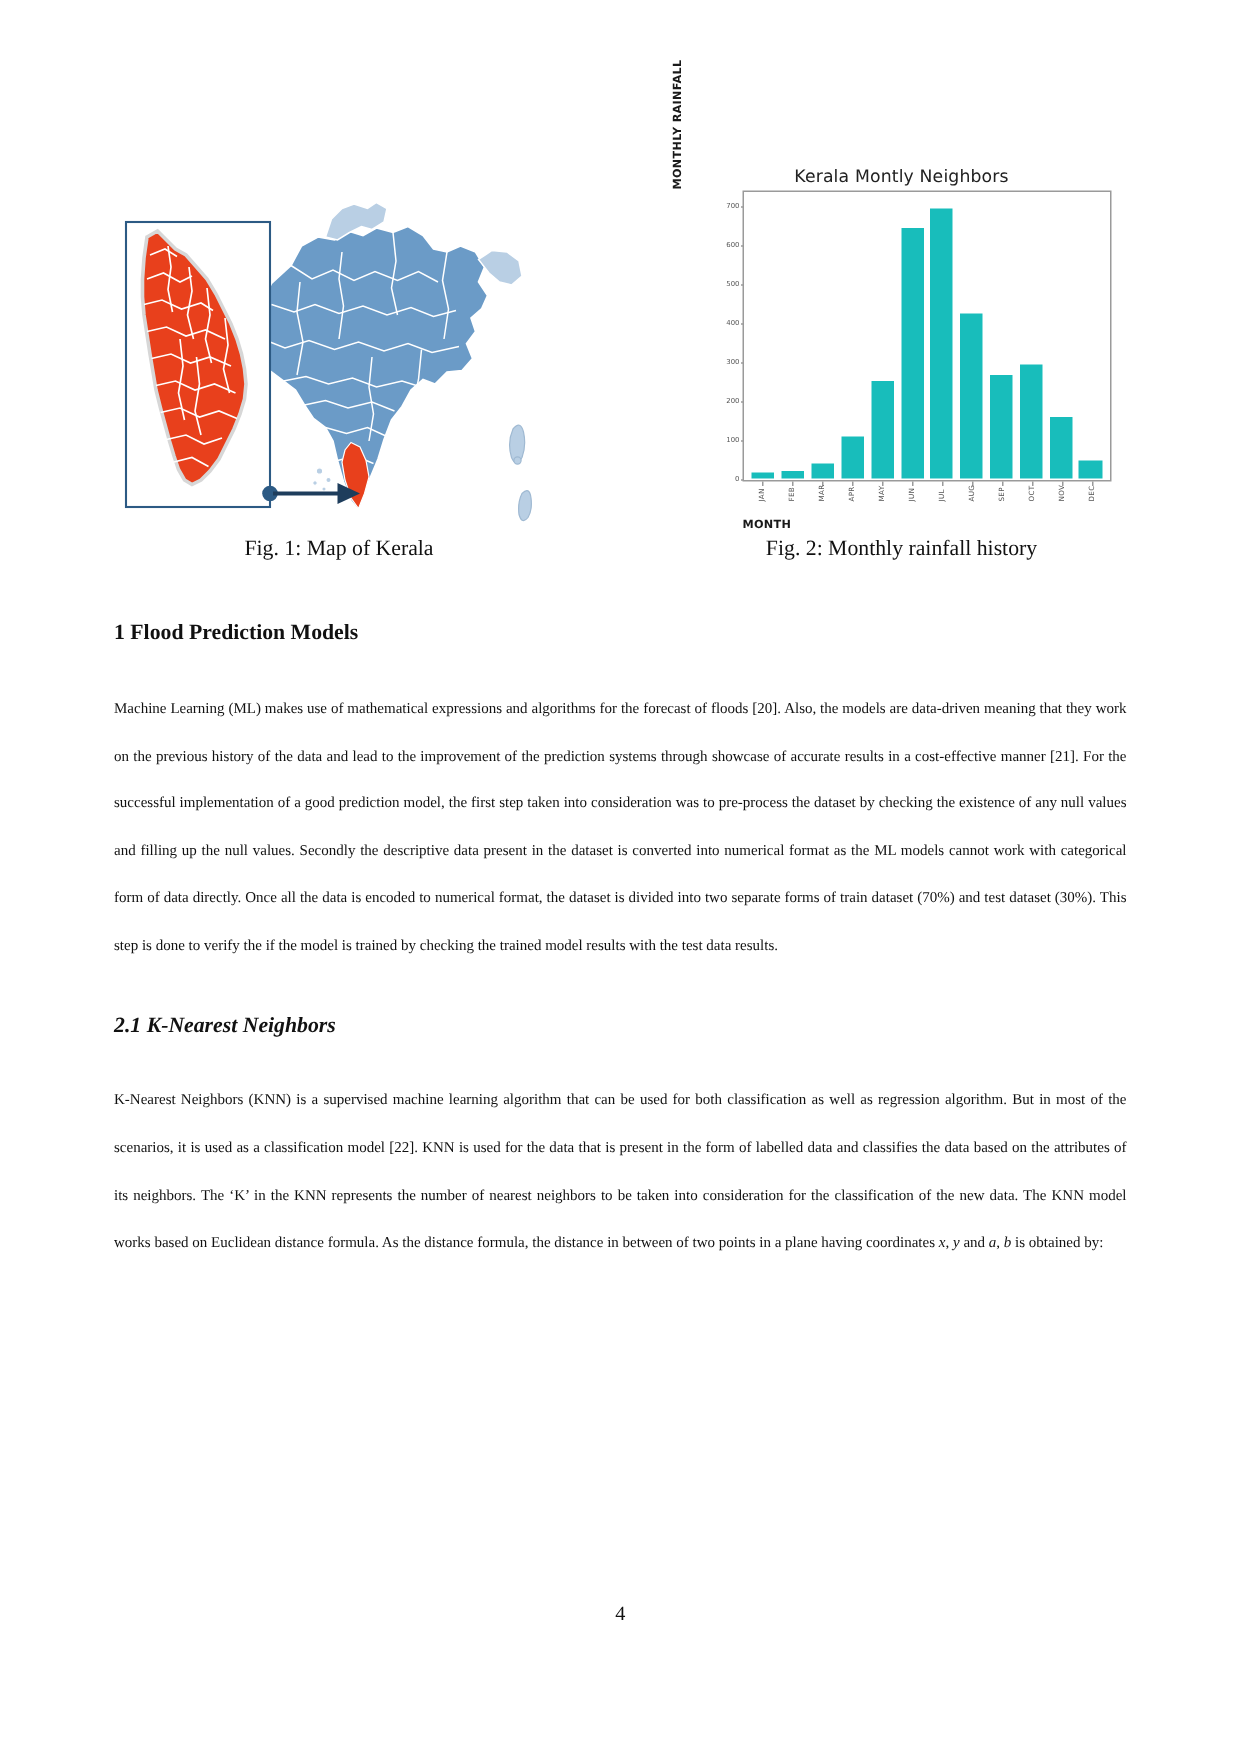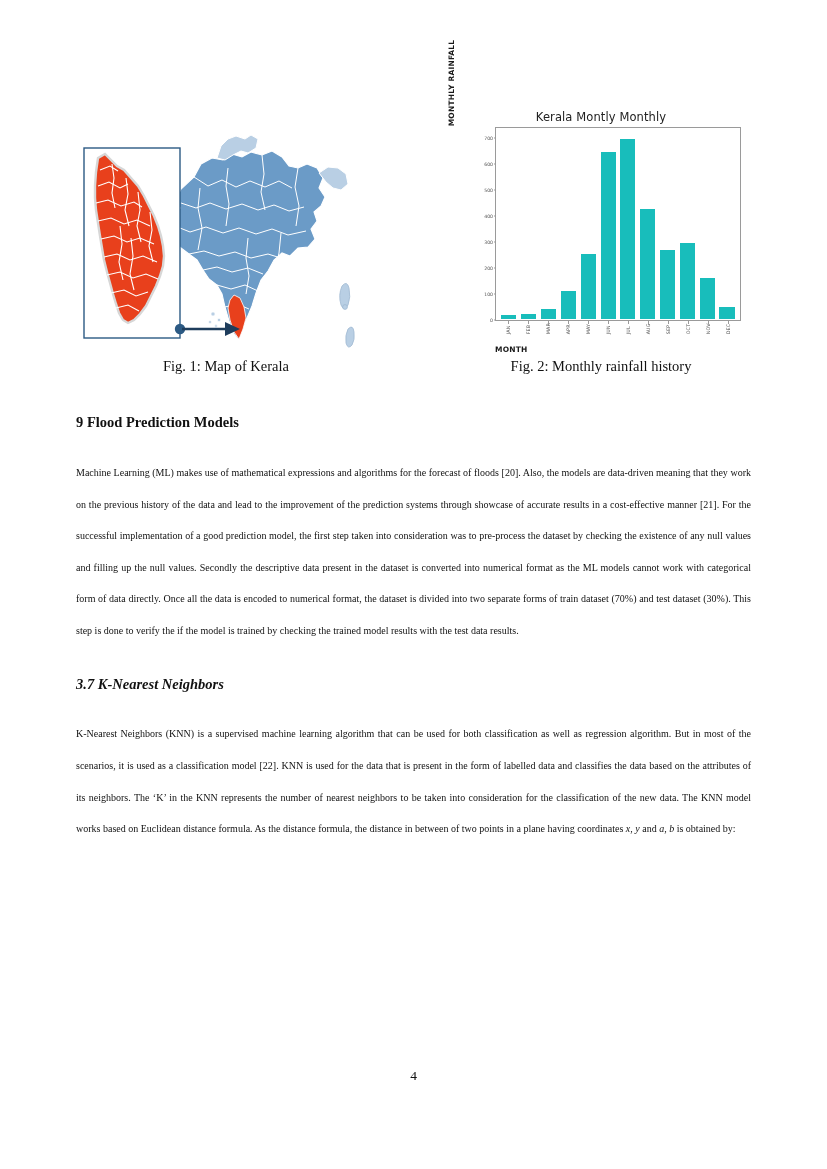--- a/index.html
+++ b/index.html
@@ -289,21 +289,21 @@
 
         <g>
           <circle cx="104" cy="221" r="5.2" fill="#2c5a84"></circle>
           <line x1="106" y1="221" x2="152" y2="221" stroke="#1e3d5c" stroke-width="2.6"></line>
           <polygon points="164,221 149,214 149,228" fill="#1e3d5c"></polygon>
         </g>
       </svg>
     </div>
 
     <div class="fig2">
-      <div class="chart-title">Kerala Montly Monthly</div>
+      <div class="chart-title">Kerala Montly Neighbors</div>
       <div class="ylabel">MONTHLY RAINFALL</div>
 
       <div class="plot-frame">
         <div id="yticks">
             <div class="ytick" style="top: 100%;">0</div>
             <div class="ytickmark" style="top: 100%;"></div>
             <div class="ytick" style="top: 86.4865%;">100</div>
             <div class="ytickmark" style="top: 86.4865%;"></div>
             <div class="ytick" style="top: 72.973%;">200</div>
             <div class="ytickmark" style="top: 72.973%;"></div>
@@ -437,20 +437,20 @@
       <div class="xlabel">MONTH</div>
     </div>
   </div>
 
   <div class="captions">
     <div class="caption">Fig. 1: Map of Kerala</div>
     <div class="caption">Fig. 2: Monthly rainfall history</div>
   </div>
 
   <div class="content">
-    <h2 class="section">9 Flood Prediction Models</h2>
+    <h2 class="section">1 Flood Prediction Models</h2>
     <p class="body">Machine Learning (ML) makes use of mathematical expressions and algorithms for the forecast of floods [20]. Also, the models are data-driven meaning that they work on the previous history of the data and lead to the improvement of the prediction systems through showcase of accurate results in a cost-effective manner [21]. For the successful implementation of a good prediction model, the first step taken into consideration was to pre-process the dataset by checking the existence of any null values and filling up the null values. Secondly the descriptive data present in the dataset is converted into numerical format as the ML models cannot work with categorical form of data directly. Once all the data is encoded to numerical format, the dataset is divided into two separate forms of train dataset (70%) and test dataset (30%). This step is done to verify the if the model is trained by checking the trained model results with the test data results.</p>
-    <h3 class="subsection">3.7 K-Nearest Neighbors</h3>
+    <h3 class="subsection">2.1 K-Nearest Neighbors</h3>
     <p class="body last"><span>K-Nearest Neighbors (KNN) is a supervised machine learning algorithm that can be used for both classification as well as regression algorithm. But in most of the scenarios, it is used as a classification model [22]. KNN is used for the data that is present in the form of labelled data and classifies the data based on the attributes of its neighbors. The ‘K’ in the KNN represents the number of nearest neighbors to be taken into consideration for the classification of the new data. The KNN model works based on Euclidean distance formula. As the distance formula, the distance in between of two points in a plane having coordinates </span><i>x</i><span>, </span><i>y</i><span> and </span><i>a</i><span>, </span><i>b</i><span> is obtained by:</span></p>
   </div>
 
   <div class="pagenum">4</div>
 </div>
 
 </body></html>

